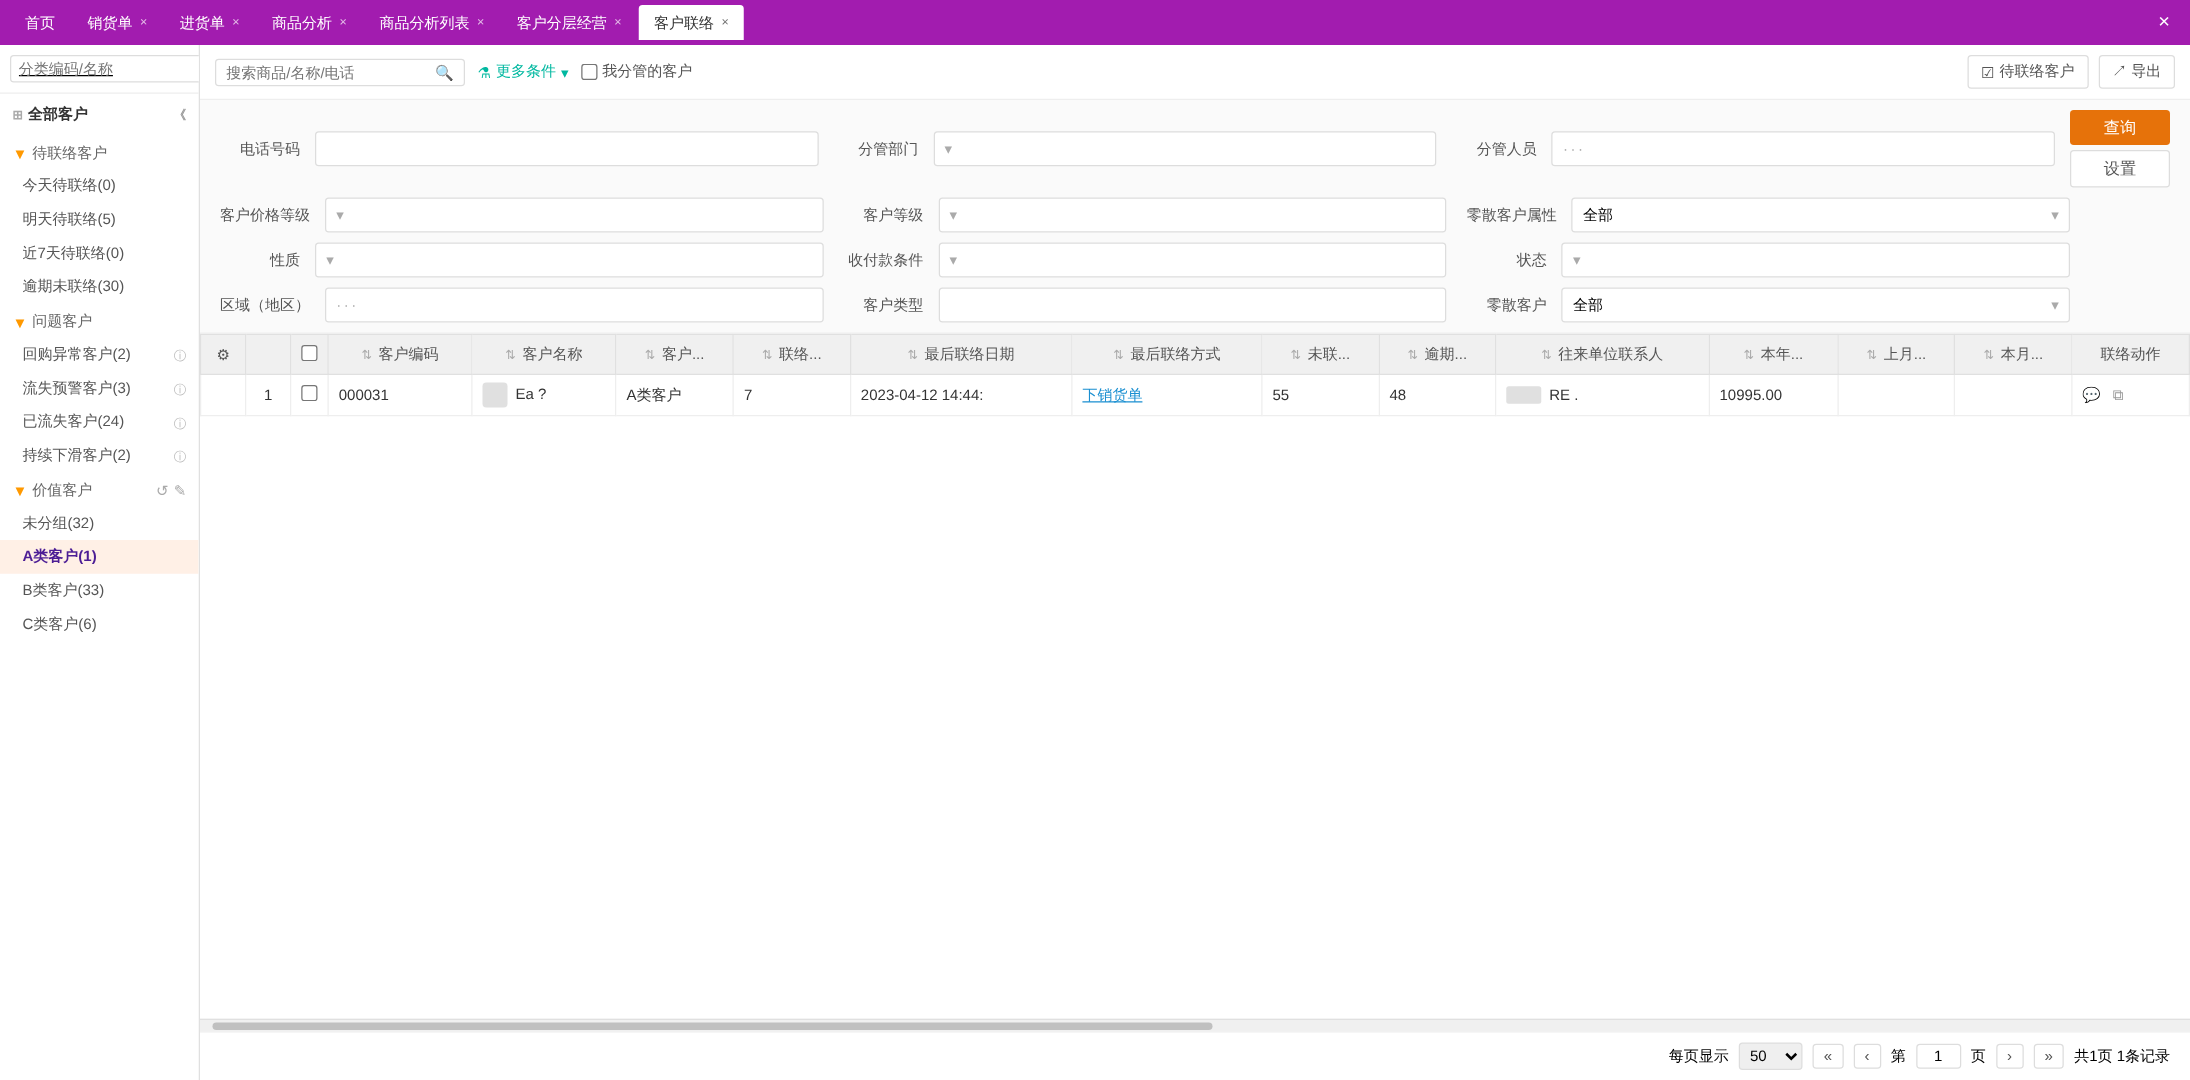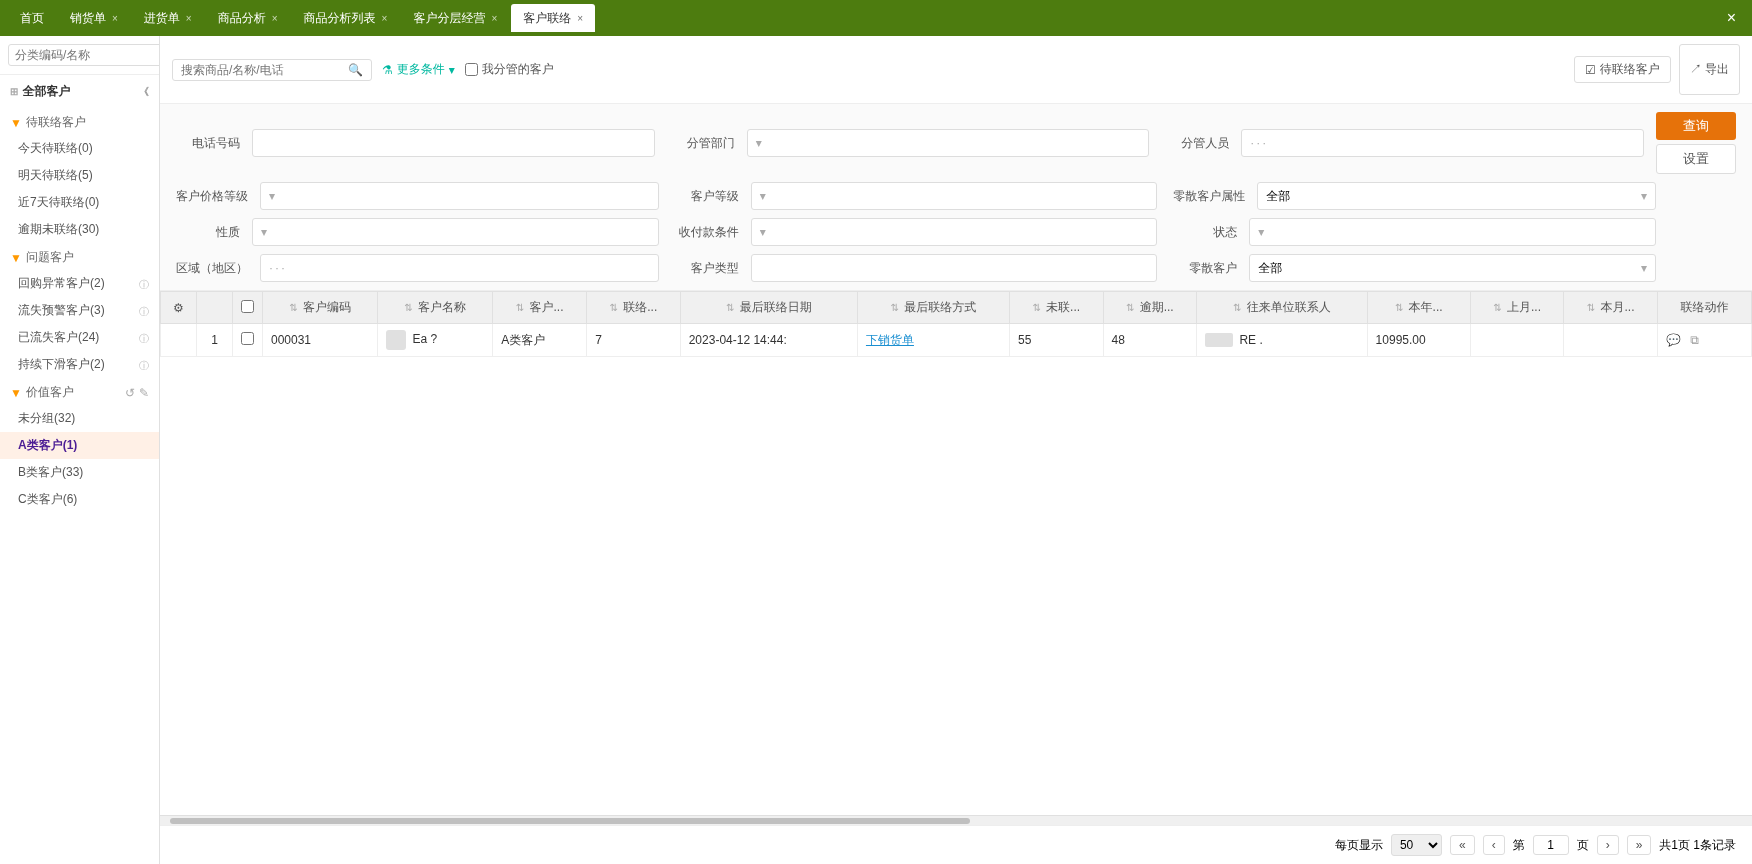--- a/index.html
+++ b/index.html
@@ -1,20 +1,20 @@
 <!DOCTYPE html>
 <html><head>
   <meta charset="utf-8">
   <style>
     * { box-sizing: border-box; margin: 0; padding: 0; font-family: 'Microsoft YaHei', Arial, sans-serif; font-size: 12px; }
     body { background: #f5f5f5; width: 1752px; height: 864px; overflow: hidden; }
 
     
     .top-nav {
-      background: #4d7c0f;
+      background: #a21caf;
       height: 36px;
       display: flex;
       align-items: center;
       padding: 0 8px;
       gap: 2px;
     }
     .nav-tab {
       height: 28px;
       padding: 0 12px;
       display: flex;
@@ -51,20 +51,21 @@
       display: flex;
       flex-direction: column;
       overflow: hidden;
     }
     .sidebar-search {
       display: flex;
       align-items: center;
       padding: 8px 8px;
       border-bottom: 1px solid #eee;
       gap: 4px;
+      text-decoration: underline;
     }
     .sidebar-search input {
       flex: 1;
       border: 1px solid #ddd;
       border-radius: 3px;
       padding: 3px 6px;
       font-size: 12px;
       color: #999;
     }
 
@@ -165,21 +166,21 @@
       border-radius: 3px;
       cursor: pointer;
       color: #555;
       display: flex;
       align-items: center;
       gap: 4px;
     }
     .btn-export {
       border: 1px solid #ddd;
       background: #fff;
-      padding: 16px 10px;
+      padding: 4px 10px;
       border-radius: 3px;
       cursor: pointer;
       color: #555;
     }
 
     
     .adv-filter {
       background: #fafafa;
       border-bottom: 1px solid #eee;
       padding: 8px 16px;

